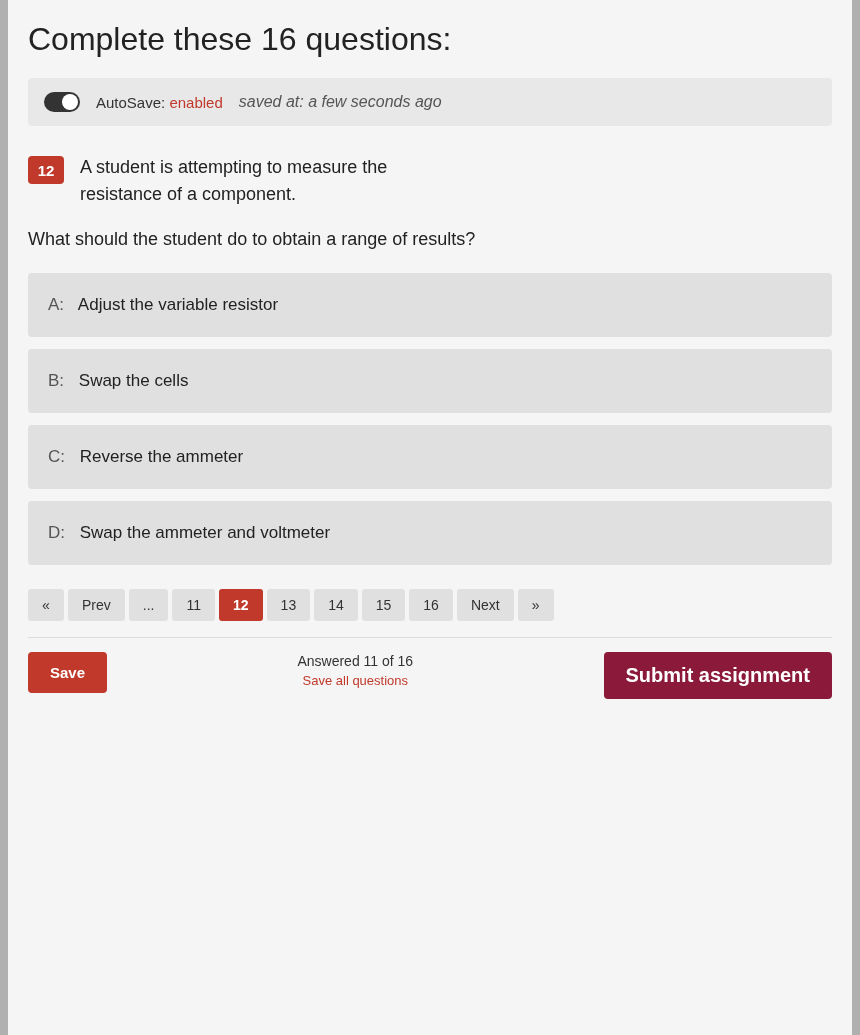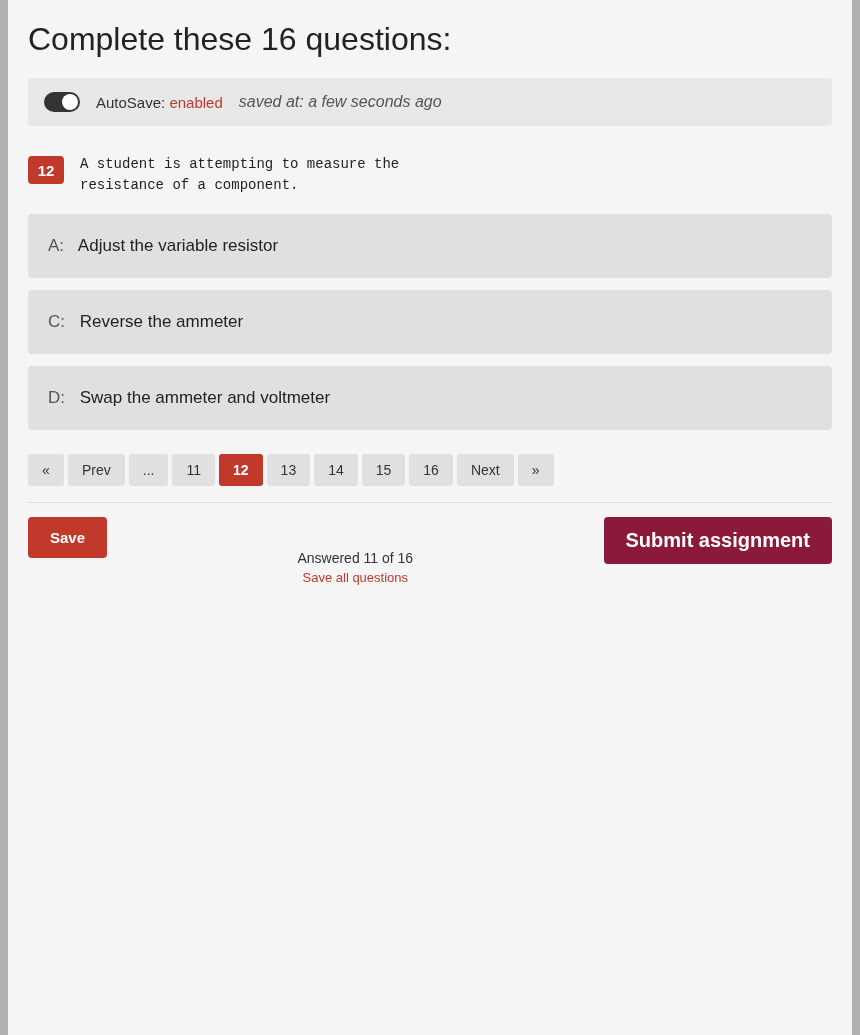--- a/index.html
+++ b/index.html
@@ -80,24 +80,23 @@
       width: 36px;
       height: 28px;
       border-radius: 4px;
       display: flex;
       align-items: center;
       justify-content: center;
       flex-shrink: 0;
       margin-top: 2px;
     }
     .question-text {
-      font-size: 14px;
+      font-size: 18px;
       color: #222;
       line-height: 1.5;
-      font-family: Liberation Mono, monospace;
     }
     .question-subtext {
       font-size: 18px;
       color: #222;
       line-height: 1.5;
       margin-bottom: 20px;
       margin-left: 0;
     }
     .answer-option {
       background: #e0e0e0;
@@ -153,21 +152,20 @@
       border-radius: 4px;
       font-size: 15px;
       font-weight: bold;
       cursor: pointer;
     }
     .answered-info {
       text-align: center;
       font-size: 14px;
       color: #333;
       line-height: 1.4;
-      margin-top: 32px;
     }
     .submit-btn {
       background: #8b1a3a;
       color: white;
       border: none;
       padding: 12px 22px;
       border-radius: 4px;
       font-size: 20px;
       font-weight: bold;
       cursor: pointer;
@@ -192,25 +190,30 @@
   <div class="question-header">
     <div class="question-number-badge">12</div>
     <div>
       <div class="question-text">
         <span>A student is attempting to measure the</span><br>
         <span>resistance of a component.</span>
       </div>
     </div>
   </div>
 
+  <div class="question-subtext">What should the student do to obtain a range of results?</div>
 
   <div>
     <div class="answer-option">
       <span class="answer-label">A:</span>
       <span>Adjust the variable resistor</span>
+    </div>
+    <div class="answer-option">
+      <span class="answer-label">B:</span>
+      <span>Swap the cells</span>
     </div>
     <div class="answer-option">
       <span class="answer-label">C:</span>
       <span>Reverse the ammeter</span>
     </div>
     <div class="answer-option">
       <span class="answer-label">D:</span>
       <span>Swap the ammeter and voltmeter</span>
     </div>
   </div>

